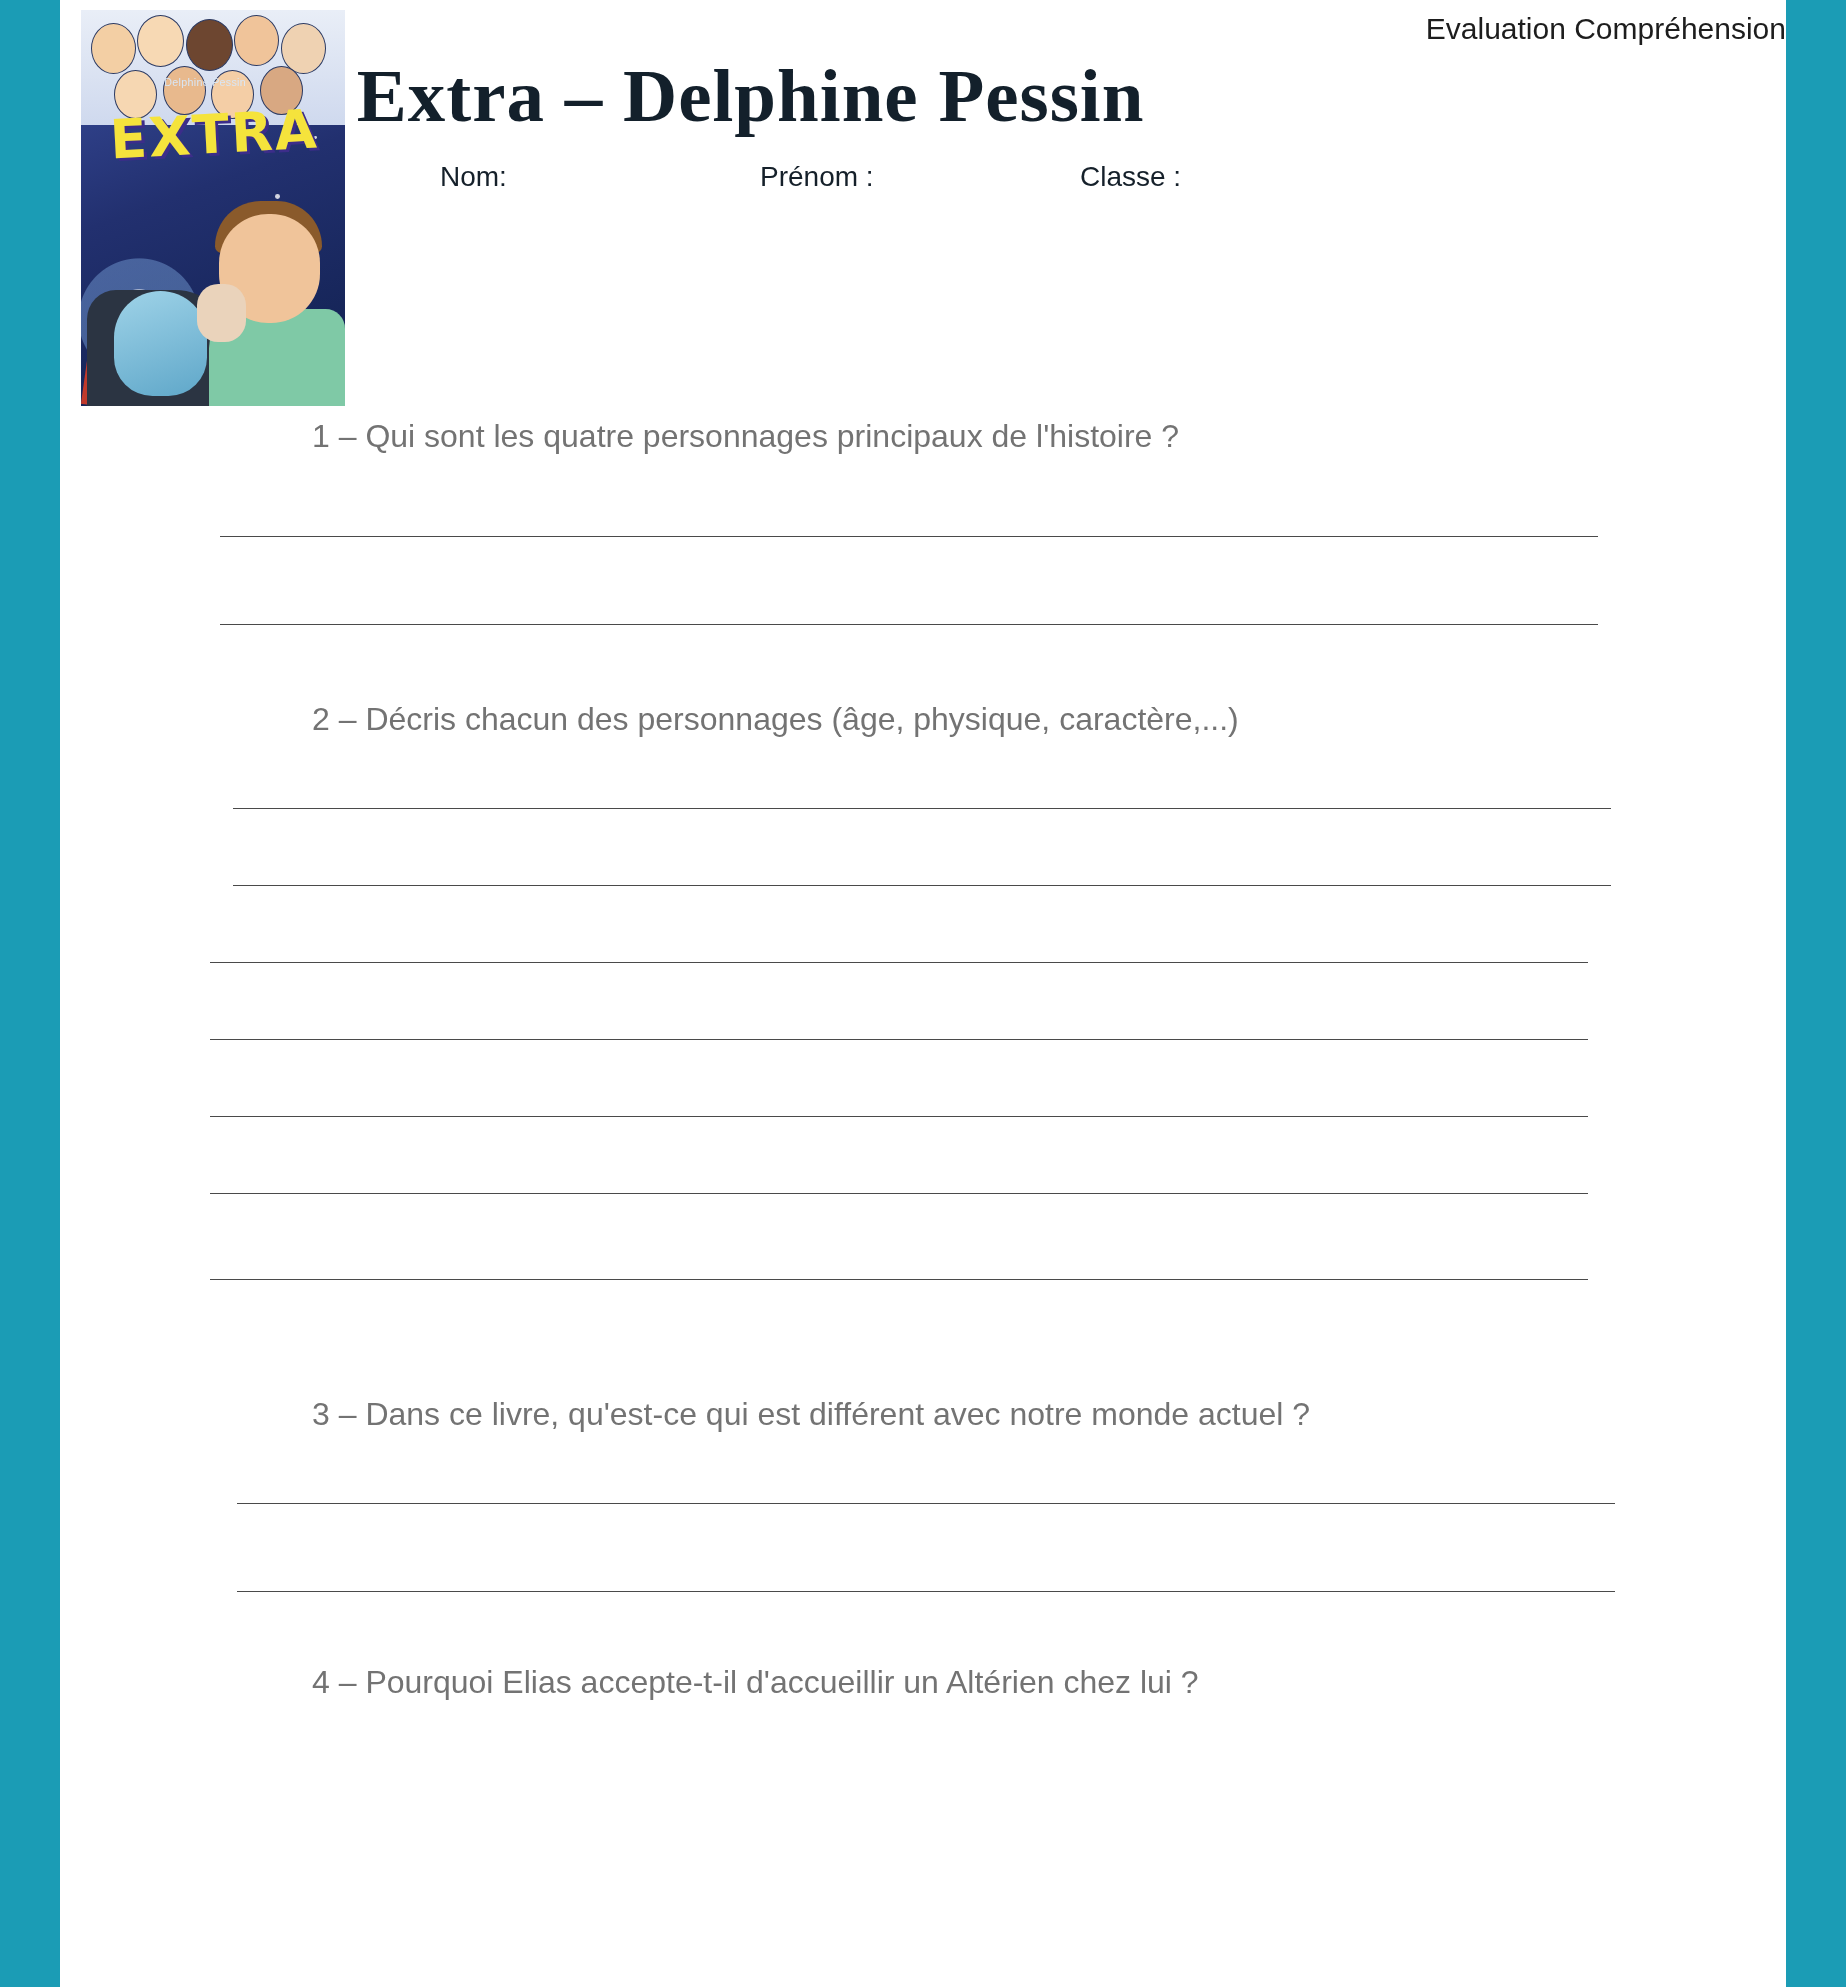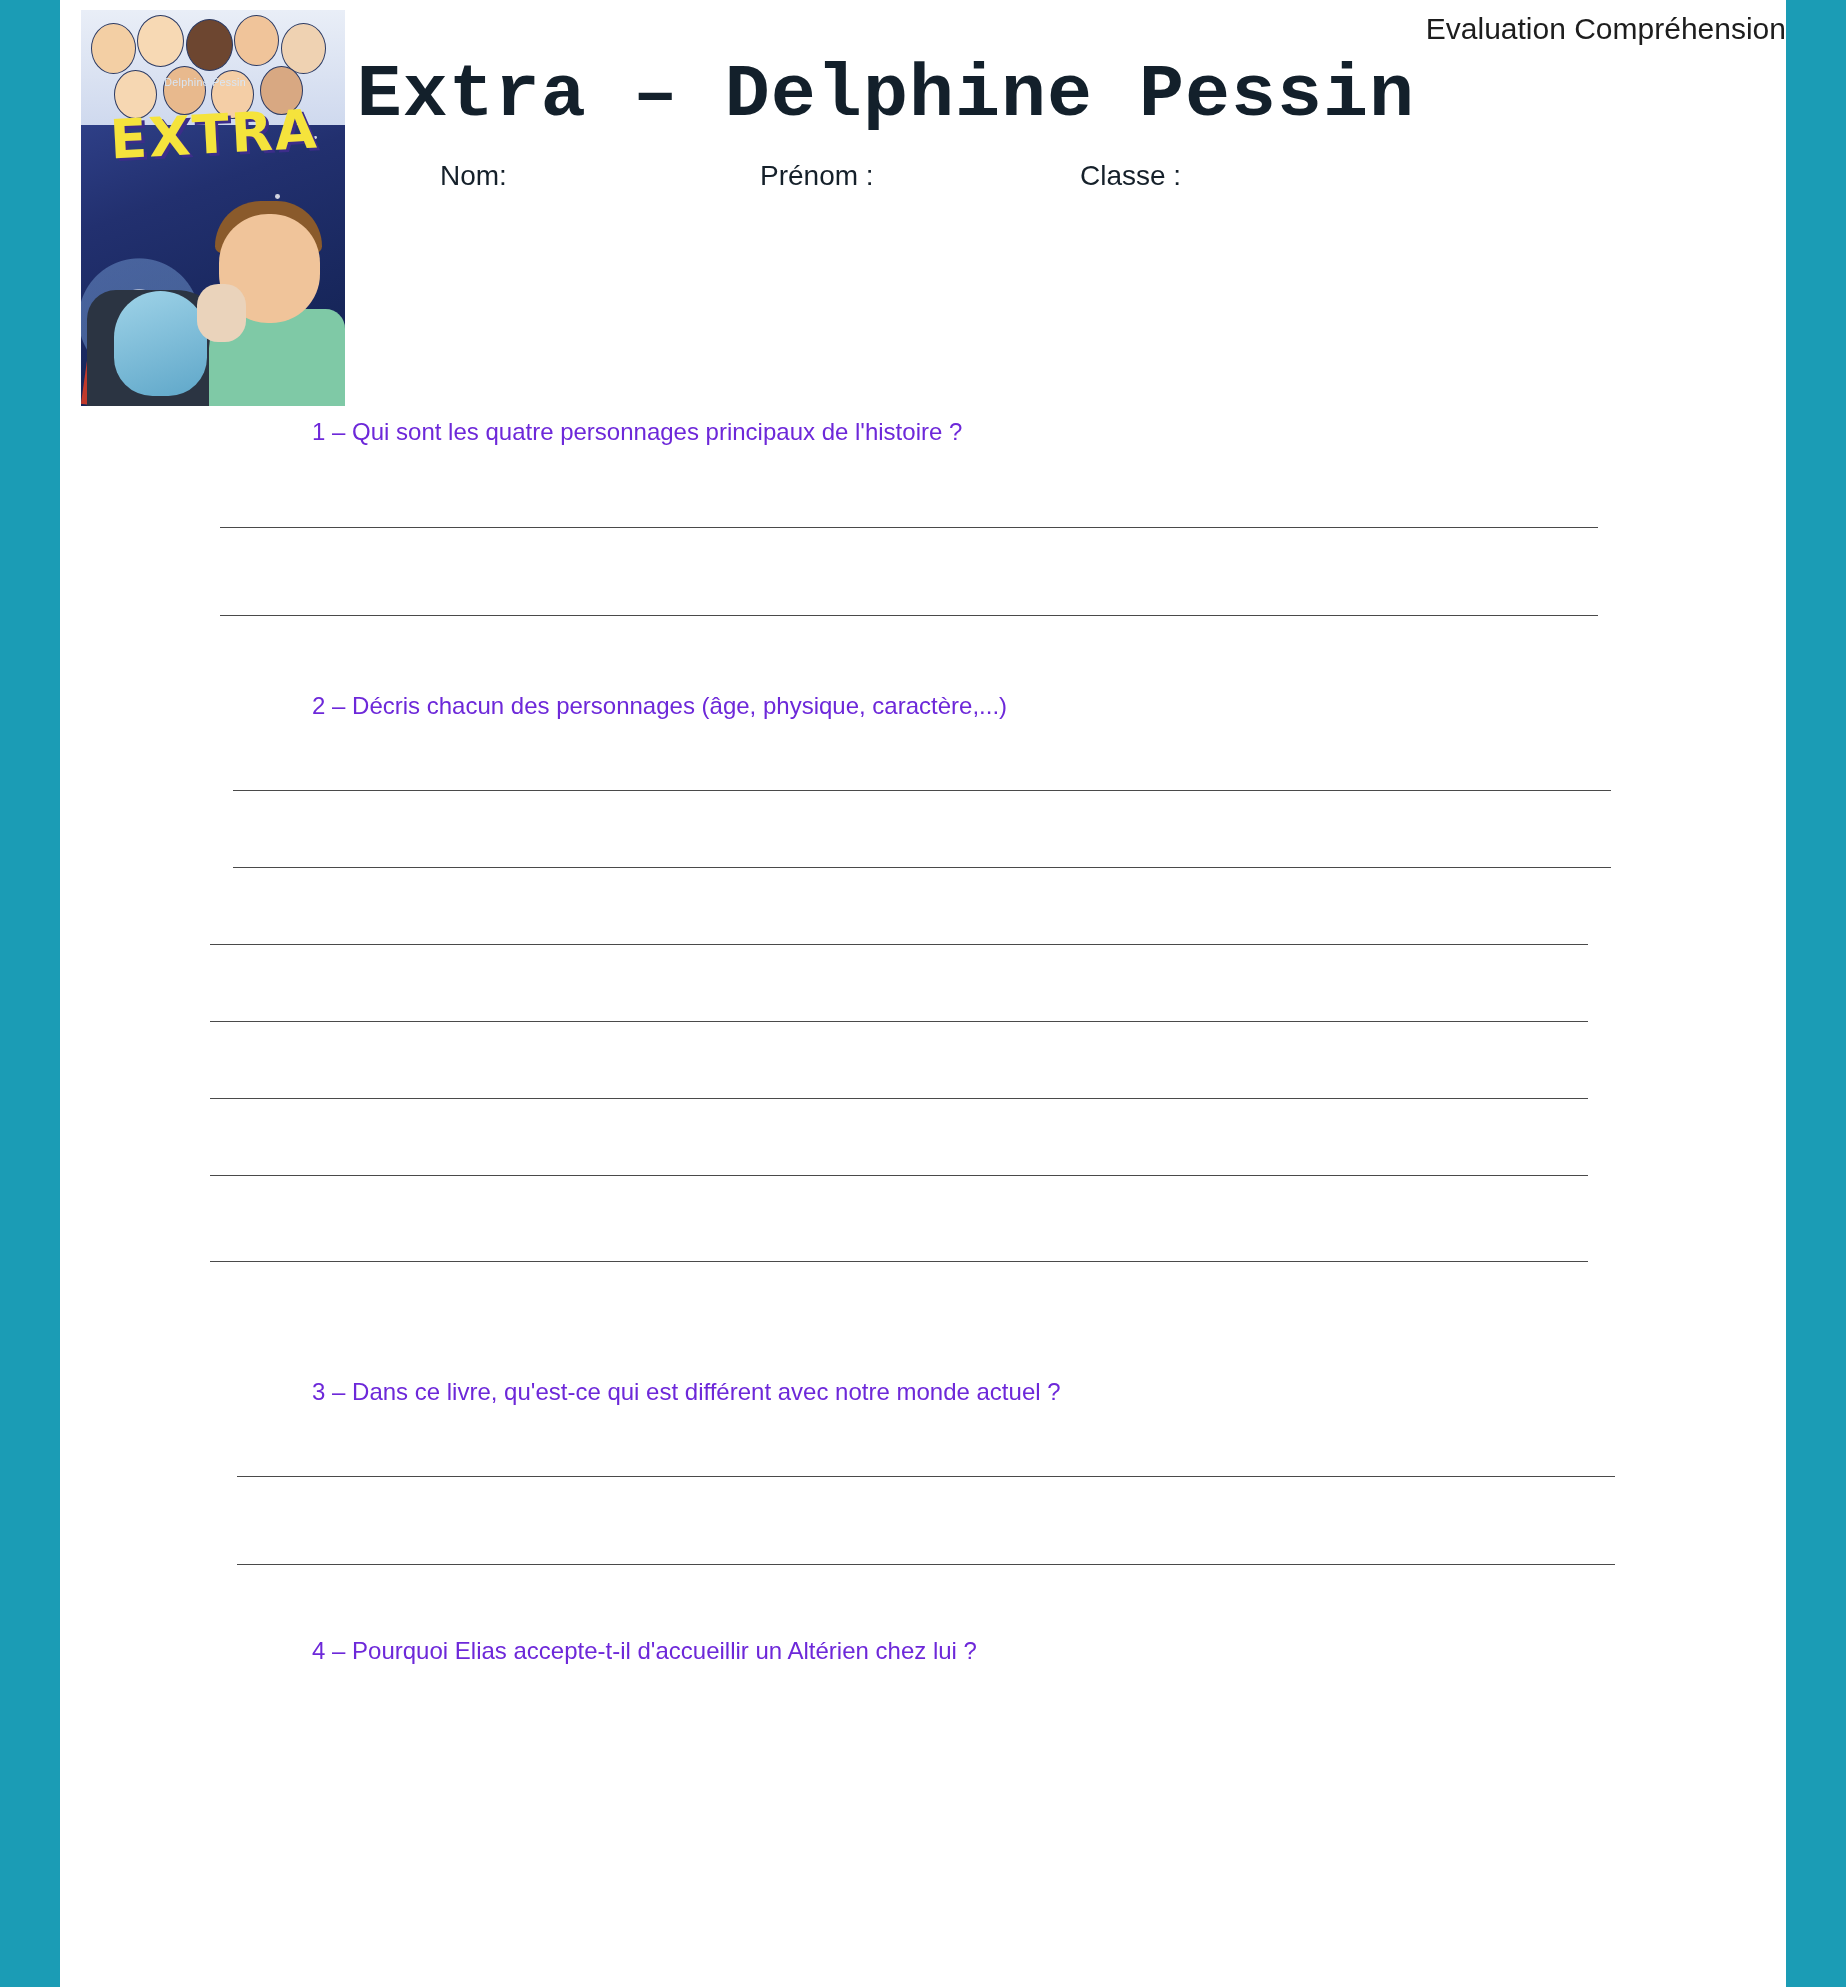--- a/index.html
+++ b/index.html
@@ -167,37 +167,37 @@
     color: #1d1d1d;
     font-family: "Liberation Sans", sans-serif;
   }
   .main-title {
     margin-top: 7.8px;
     margin-left: 5.8px;
     font-size: 75px;
     font-weight: 700;
     letter-spacing: 1px;
     color: #13202b;
-    font-family: Liberation Mono, monospace;
+    font-family: Liberation Serif, serif;
   }
   .idline {
     margin-top: 21.3px;
     margin-left: 89px;
     display: flex;
     font-size: 28px;
     color: #15202a;
   }
   .idline .fld { width: 320px; }
   .idline .fld.f-classe { width: auto; }
 
   
   .q {
     margin-left: 252px;
-    font-size: 24px;
-    color: #6d28d9;
+    font-size: 32px;
+    color: #737373;
     font-family: "Liberation Sans", sans-serif;
   }
   .rule {
     height: 0;
     border-bottom: 1.9px solid #4a4a4a;
     margin: 0 auto;
   }
   .rule.indent-a { width: 1378px; margin-left: 160px; }
   .rule.indent-b { width: 1378px; margin-left: 173px; }
   .rule.indent-c { width: 1378px; margin-left: 150px; }

